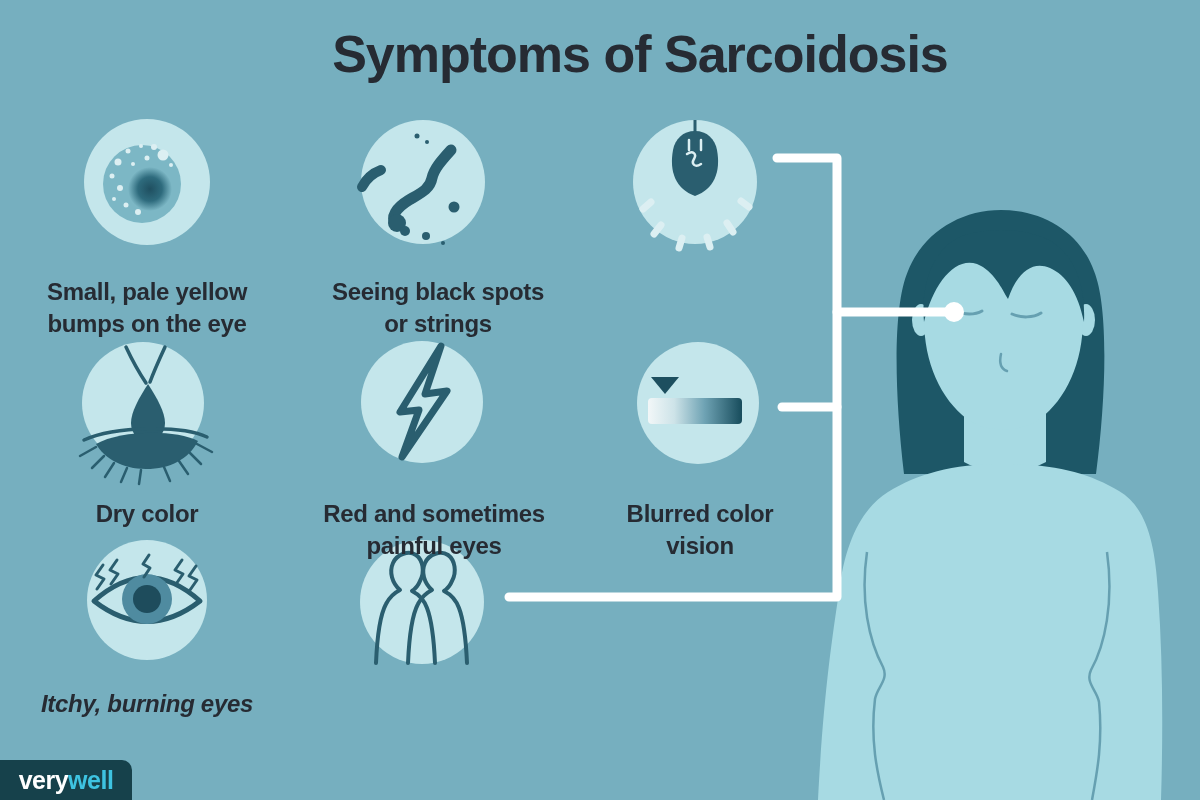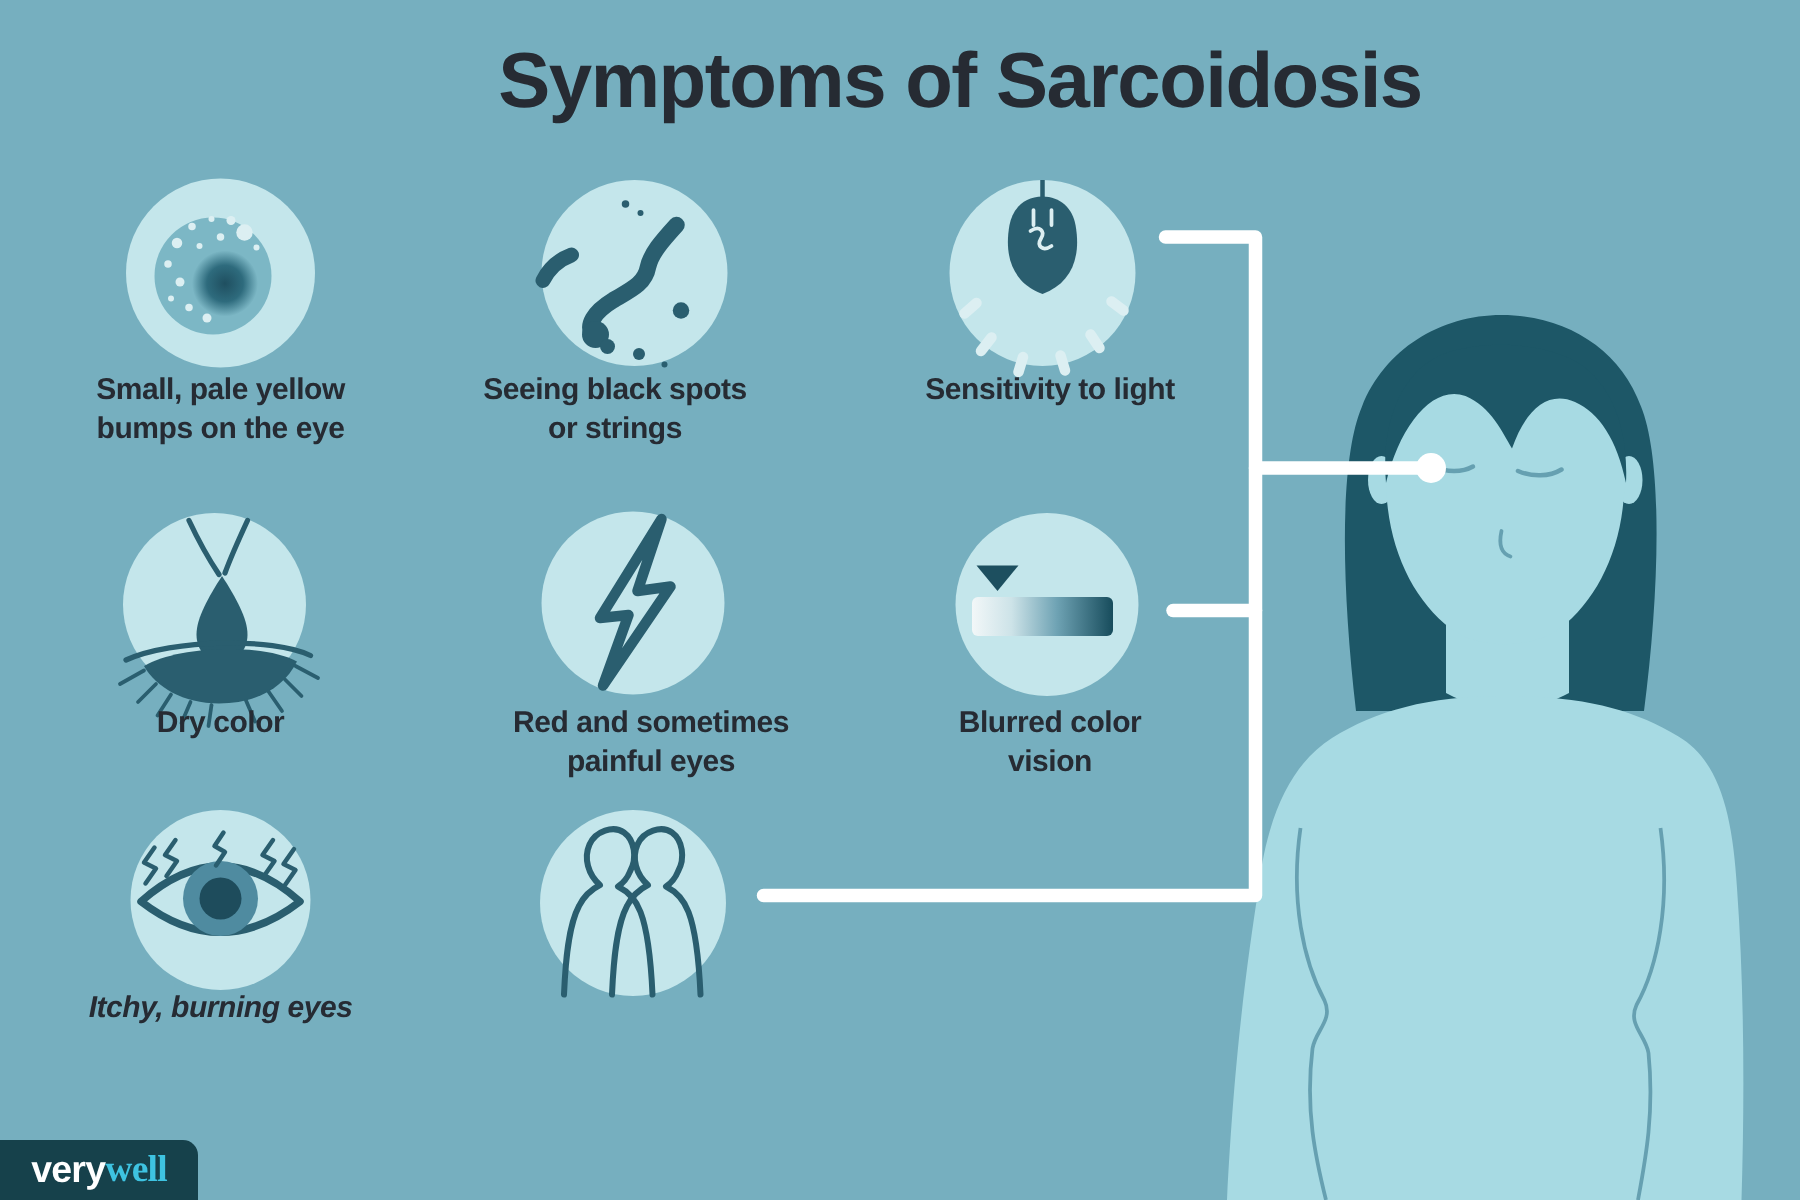--- a/index.html
+++ b/index.html
@@ -8,31 +8,31 @@
     background:var(--background,#76AFBF);
     font-family:"Liberation Sans",sans-serif;
   }
   svg.art{position:absolute;left:0;top:0;width:1200px;height:800px;display:block;}
   .title{
     position:absolute;top:24px;left:0;width:100%;margin:0;text-align:center;
     font-size:52px;font-weight:bold;letter-spacing:-1px;color:var(--text,#262B33);padding-left:40px;
   }
   .label{
     position:absolute;transform:translateX(-50%);text-align:center;
-    white-space:pre-line;font-size:20px;font-weight:bold;line-height:1.32;
-    letter-spacing:-0.3px;color:var(--text,#262B33);
+    white-space:pre-line;font-size:24px;font-weight:bold;line-height:1.32;
+    letter-spacing:-0.3px;color:var(--text,#262B33);margin-top:29px;
   }
   .logo{
     position:absolute;left:0;bottom:0;width:132px;height:40px;
     background:var(--logo-bg,#16414B);border-radius:0 10px 0 0;
     display:flex;align-items:center;justify-content:center;
     font-weight:bold;font-size:25px;letter-spacing:-0.5px;
   }
   .logo .very{color:#ffffff;}
-  .logo .well{color:var(--logo-well,#3EC3E1);font-family:Liberation Serif, serif;}
+  .logo .well{color:var(--logo-well,#3EC3E1);}
   
   .ic  {fill:var(--circle-bg,#C4E6EB);}
   .dk  {fill:var(--icon-dark,#2A5E6F);}
   .dks {stroke:var(--icon-dark,#2A5E6F);fill:none;}
   .lt  {fill:var(--light-detail,#DCEFF2);}
   .lts {stroke:var(--light-detail,#DCEFF2);fill:none;}
   .skin{fill:var(--skin,#A7DAE3);}
   .hair{fill:var(--hair,#1D5767);}
   .ctr {stroke:var(--contour,#66A0B1);fill:none;}
   .wt  {stroke:var(--connector,#FFFFFF);fill:none;}
@@ -195,23 +195,22 @@
       <path class="wt" stroke-width="9" stroke-linecap="round" d="M 782 407 L 837 407"></path>
       <path class="wt" stroke-width="9" stroke-linecap="round" d="M 837 312 L 946 312"></path>
       <circle class="wtf" cx="954" cy="312" r="10"></circle>
     </g>
   </svg>
 
   <h1 class="title">Symptoms of Sarcoidosis</h1>
 
   <div class="label" style="left:147px;top:247px;">Small, pale yellow
 bumps on the eye</div>
-  <div class="label" style="left:410px;top:247px;">Seeing black spots
+  <div class="label" style="left:438px;top:247px;">Seeing black spots
 or strings</div>
-  <div class="label" style="left:700px;top:247px;">Sensitivity to light</div>
   <div class="label" style="left:147px;top:469px;">Dry color</div>
   <div class="label" style="left:434px;top:469px;">Red and sometimes
 painful eyes</div>
   <div class="label" style="left:700px;top:469px;">Blurred color
 vision</div>
   <div class="label" style="left:147px;top:659px;font-style:italic;">Itchy, burning eyes</div>
 
   <div class="logo">
     <span class="very">very</span>
       <span class="well">well</span>

